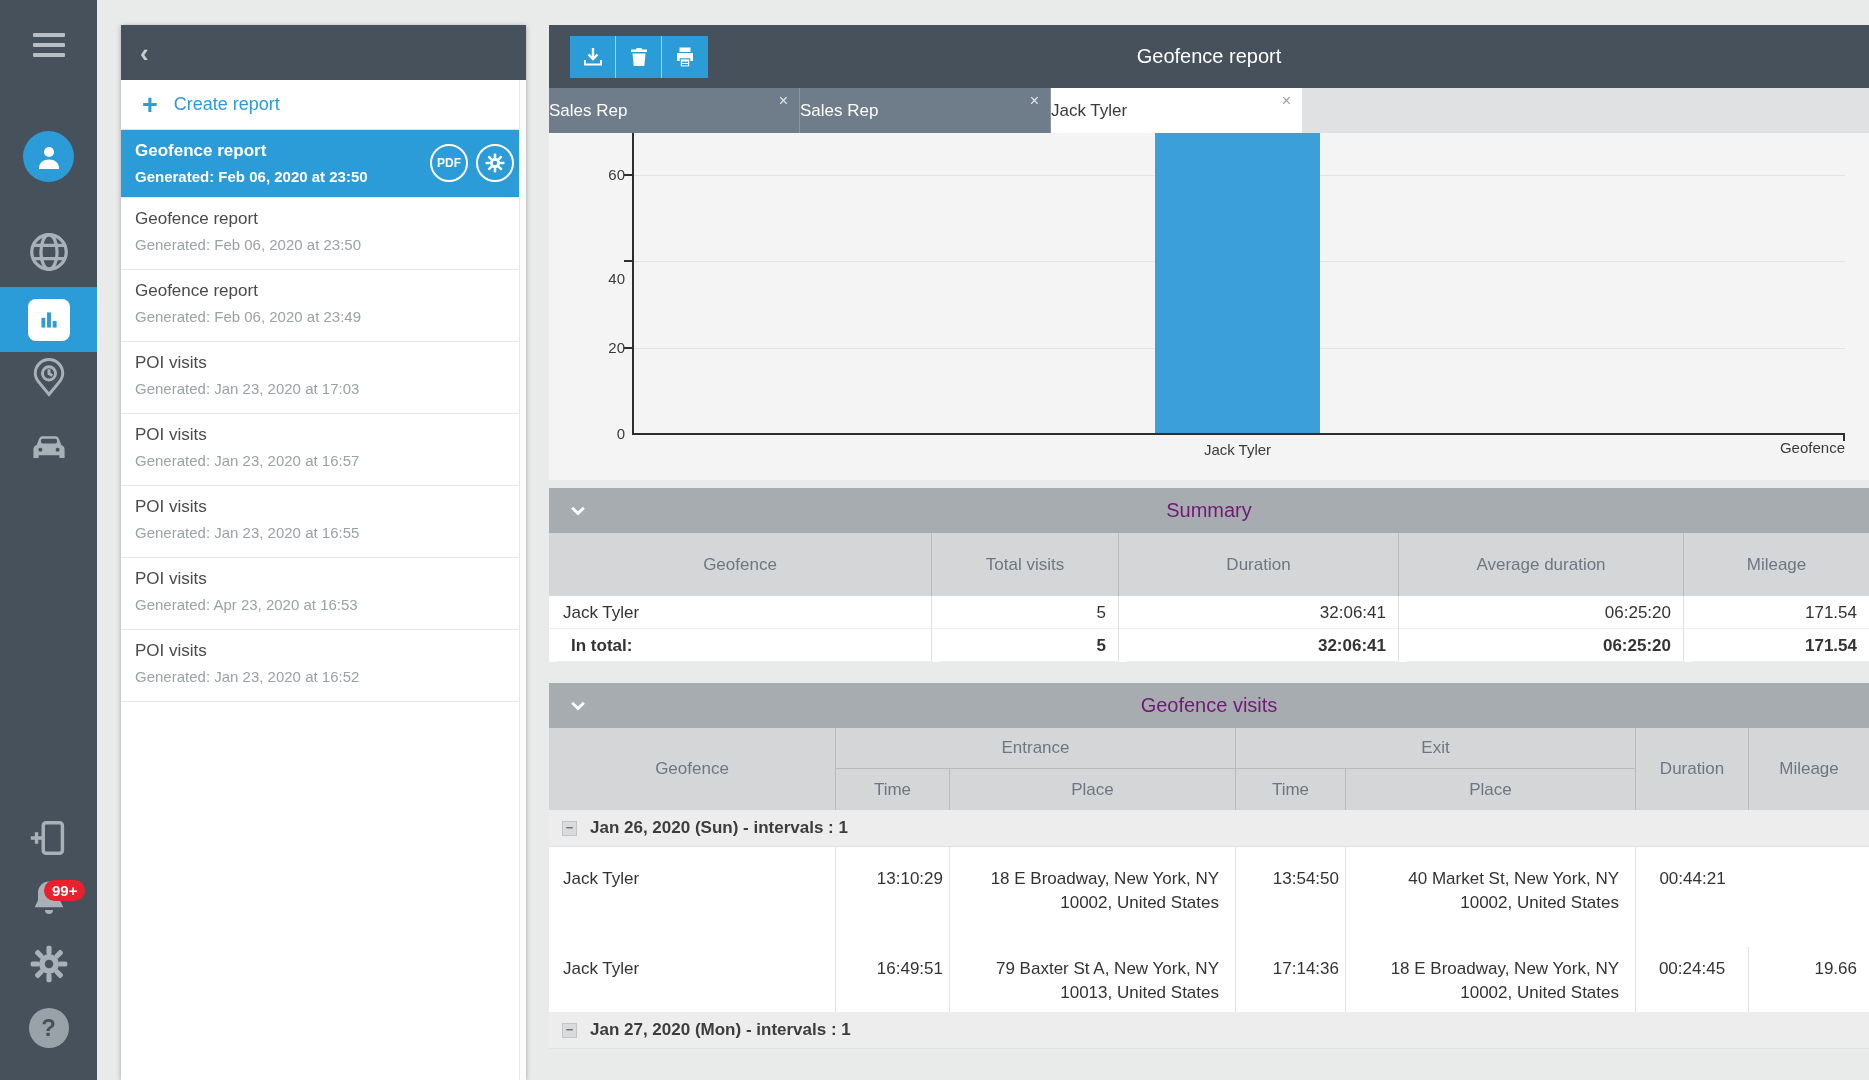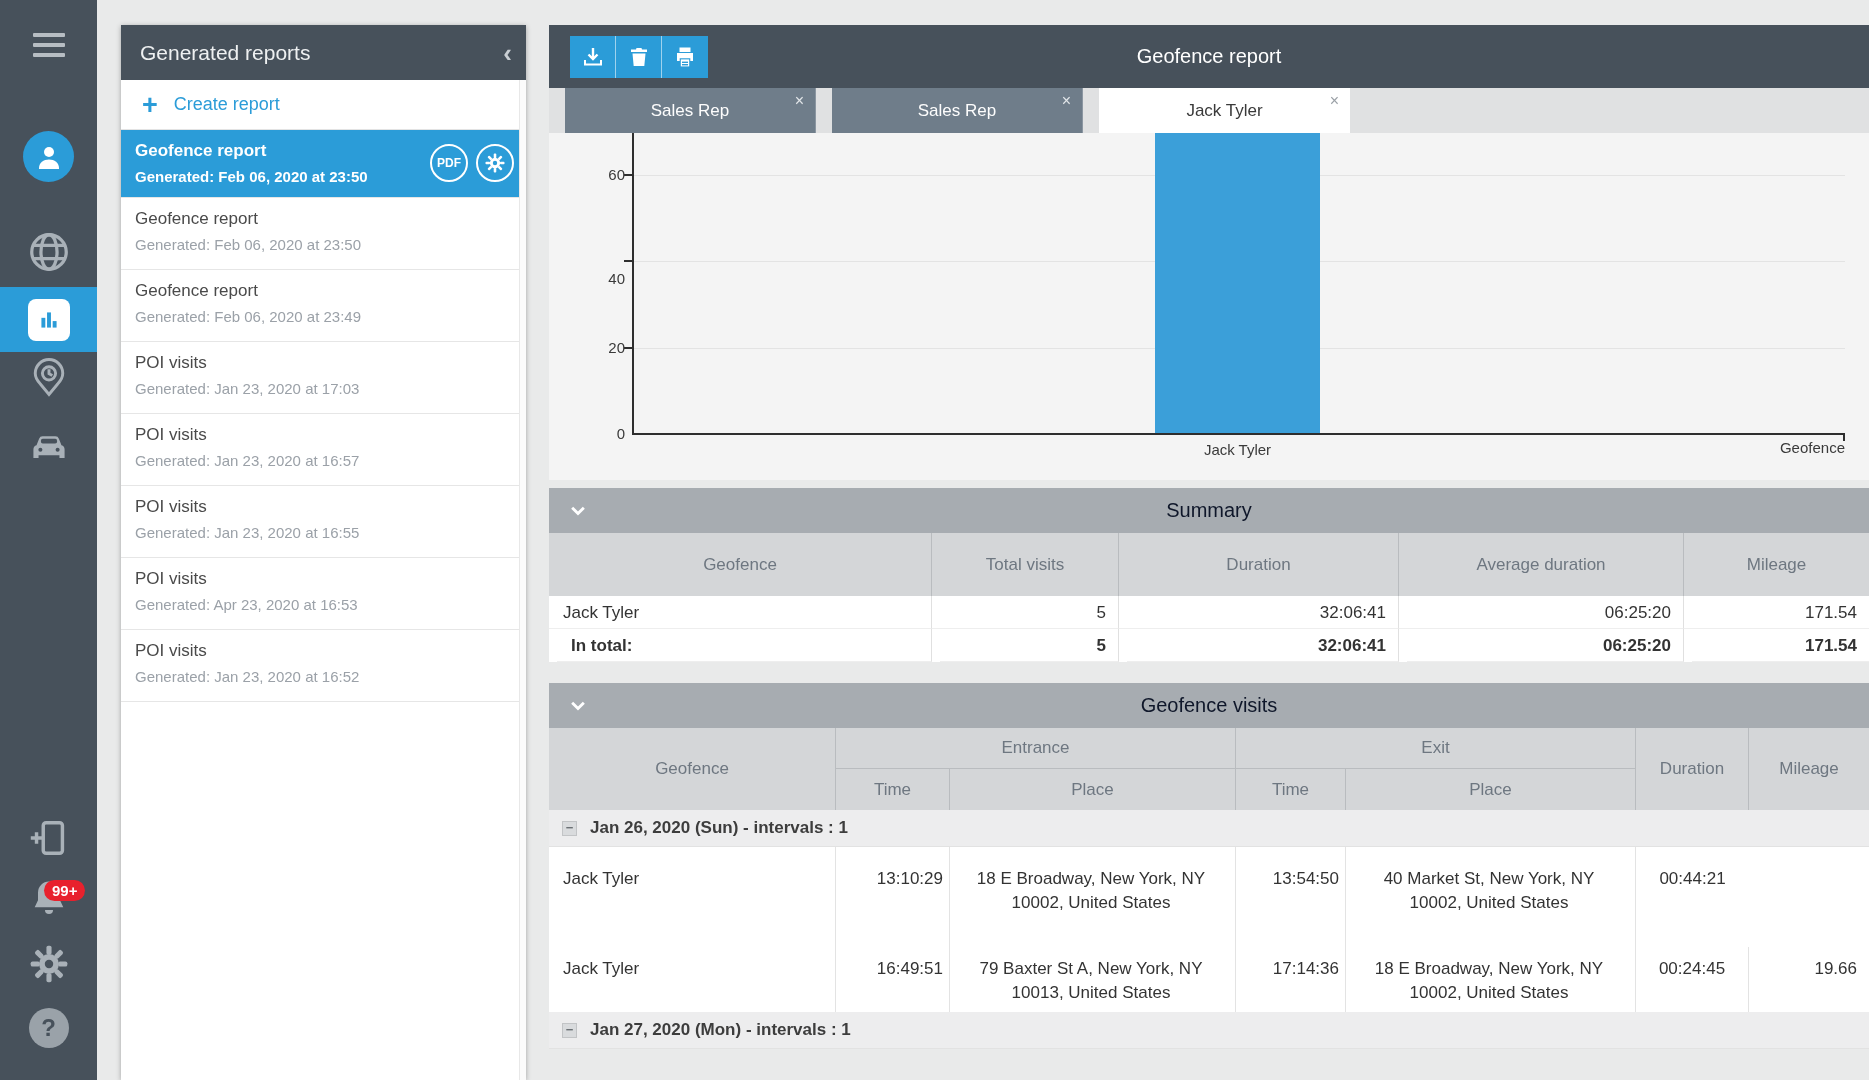--- a/index.html
+++ b/index.html
@@ -49,42 +49,42 @@
   
   .main { position:absolute; left:549px; top:25px; width:1320px; }
   .toolbar { height:63px; background:#47515b; position:relative; display:flex; align-items:center; justify-content:center; }
   .tool-buttons { position:absolute; left:21px; top:11px; display:flex; }
   .tool-btn { width:46px; height:42px; background:#2b9cd8; color:#fff; display:flex; align-items:center;
     justify-content:center; cursor:pointer; border-right:1px solid rgba(255,255,255,.55); }
   .tool-btn:last-child { border-right:none; }
   .toolbar-title { color:#fff; font-size:20px; }
 
   .tabs { height:45px; background:#e0e1e2; display:flex; }
-  .tab { width:251px; position:relative; display:flex; align-items:center; justify-content:center;
-    font-size:17px; cursor:pointer;margin-left:16px; }
+  .tab { width:251px; position:relative; display:flex; align-items:center; 
+    font-size:17px; cursor:pointer; }
   .tab.inactive { background:#6f7d8a; color:#fdfdfd; border-right:1px solid #8b96a1; }
   .tab.active { background:#fff; color:#3a3a3a; }
   .tab .close { position:absolute; right:11px; top:5px; font-size:16px; line-height:16px; cursor:pointer; }
   .tab.inactive .close { color:#e3e7ea; }
   .tab.active .close { color:#9aa0a6; }
 
   
   .chart { height:347px; background:#f4f4f4; position:relative; }
   .gridline { position:absolute; left:85px; width:1211px; height:1px; background:#e3e3e3; }
   .y-axis { position:absolute; left:83px; top:0; width:2px; height:302px; background:#2e2e2e; }
   .x-axis { position:absolute; left:83px; top:300px; width:1213px; height:2px; background:#2e2e2e; }
   .x-axis-endtick { position:absolute; left:1294px; top:300px; width:2px; height:8px; background:#2e2e2e; }
   .ytick { position:absolute; left:75px; width:8px; height:2px; background:#2e2e2e; }
   .ylab { position:absolute; left:28px; width:48px; text-align:right; font-size:15px; color:#3a3a3a; height:20px; line-height:20px; }
   .bar { position:absolute; left:606px; top:0; width:165px; height:301px; background:#3b9fd9; }
   .cat-label { position:absolute; left:606px; top:308px; width:165px; text-align:center; font-size:15px; color:#3a3a3a; }
   .axis-name { position:absolute; left:1140px; top:306px; width:156px; text-align:right; font-size:15px; color:#3a3a3a; }
 
   
-  .section-bar { height:45px; background:#a7acb1; color:#0f172a; position:relative; display:flex;
+  .section-bar { height:45px; background:#a7acb1; color:#701a75; position:relative; display:flex;
     align-items:center; justify-content:center; font-size:20px; }
   .section-bar .chev { position:absolute; left:19px; top:13px; cursor:pointer; }
 
   .summary-bar { margin-top:8px; }
   .sum-grid { display:grid; grid-template-columns:383px 187px 280px 285px 185px; background:#fff; }
   .sum-head { background:#d4d6d8; color:#6e7781; }
   .sum-head > div { height:63px; display:flex; align-items:center; justify-content:center;
     font-size:17px; border-right:1px solid #b9bcbf; }
   .sum-head > div:last-child { border-right:none; }
   .sum-row > div { height:33px; line-height:33px; font-size:17px; border-right:1px solid #e0e0e0;
@@ -106,21 +106,21 @@
   .h-sub { grid-row:2; height:41px; }
   .group-row { height:37px; background:#ededee; display:flex; align-items:center; padding-left:13px;
     font-weight:bold; font-size:17px; color:#3d3d3d; border-bottom:1px solid #e2e2e2; cursor:pointer; }
   .minus-box { width:15px; height:15px; background:#d9dbdd; border:1px solid #c2c4c6; color:#6b7074;
     font-size:13px; line-height:12px; text-align:center; margin-right:13px; cursor:pointer; }
   .vis-row { background:#fff; font-size:17px; }
   .vis-row > div { border-right:1px solid #e3e3e3; padding-top:20px; line-height:24px; }
   .vis-row > div:last-child { border-right:none; }
   .vis-row.r1 > div { height:100px; }
   .vis-row.r2 > div { height:65px; padding-top:10px; }
-  .place { padding-left:13px; padding-right:16px; text-align:center; }
+  .place { padding-left:13px; padding-right:16px; text-align:right; }
   .time-cell { padding-right:6px; text-align:right; }
   .dur-cell { text-align:center; }
 </style>
 </head>
 <body>
 
 <div class="rail">
   <div class="rail-btn hamburger">
     <svg width="36" height="30" viewBox="0 0 36 30">
         <g fill="#b7bdc3">
@@ -199,21 +199,20 @@
   </div>
   <div class="rail-btn" style="top:1008px">
     <div class="help-circle">
         <span>?</span>
       </div>
   </div>
 </div>
 
 <div class="panel">
   <div class="panel-header">
-    <span class="ph-title">Generated reports</span>
     <span style="color:#c9ced3;font-size:26px;font-weight:bold;line-height:20px;">‹</span>
   </div>
   <div class="create-row">
     <span class="plus">+</span>
     <span>Create report</span>
   </div>
 
   <div class="report-item selected">
     <div class="ri-title">Geofence report</div>
     <div class="ri-sub">Generated: Feb 06, 2020 at 23:50</div>

